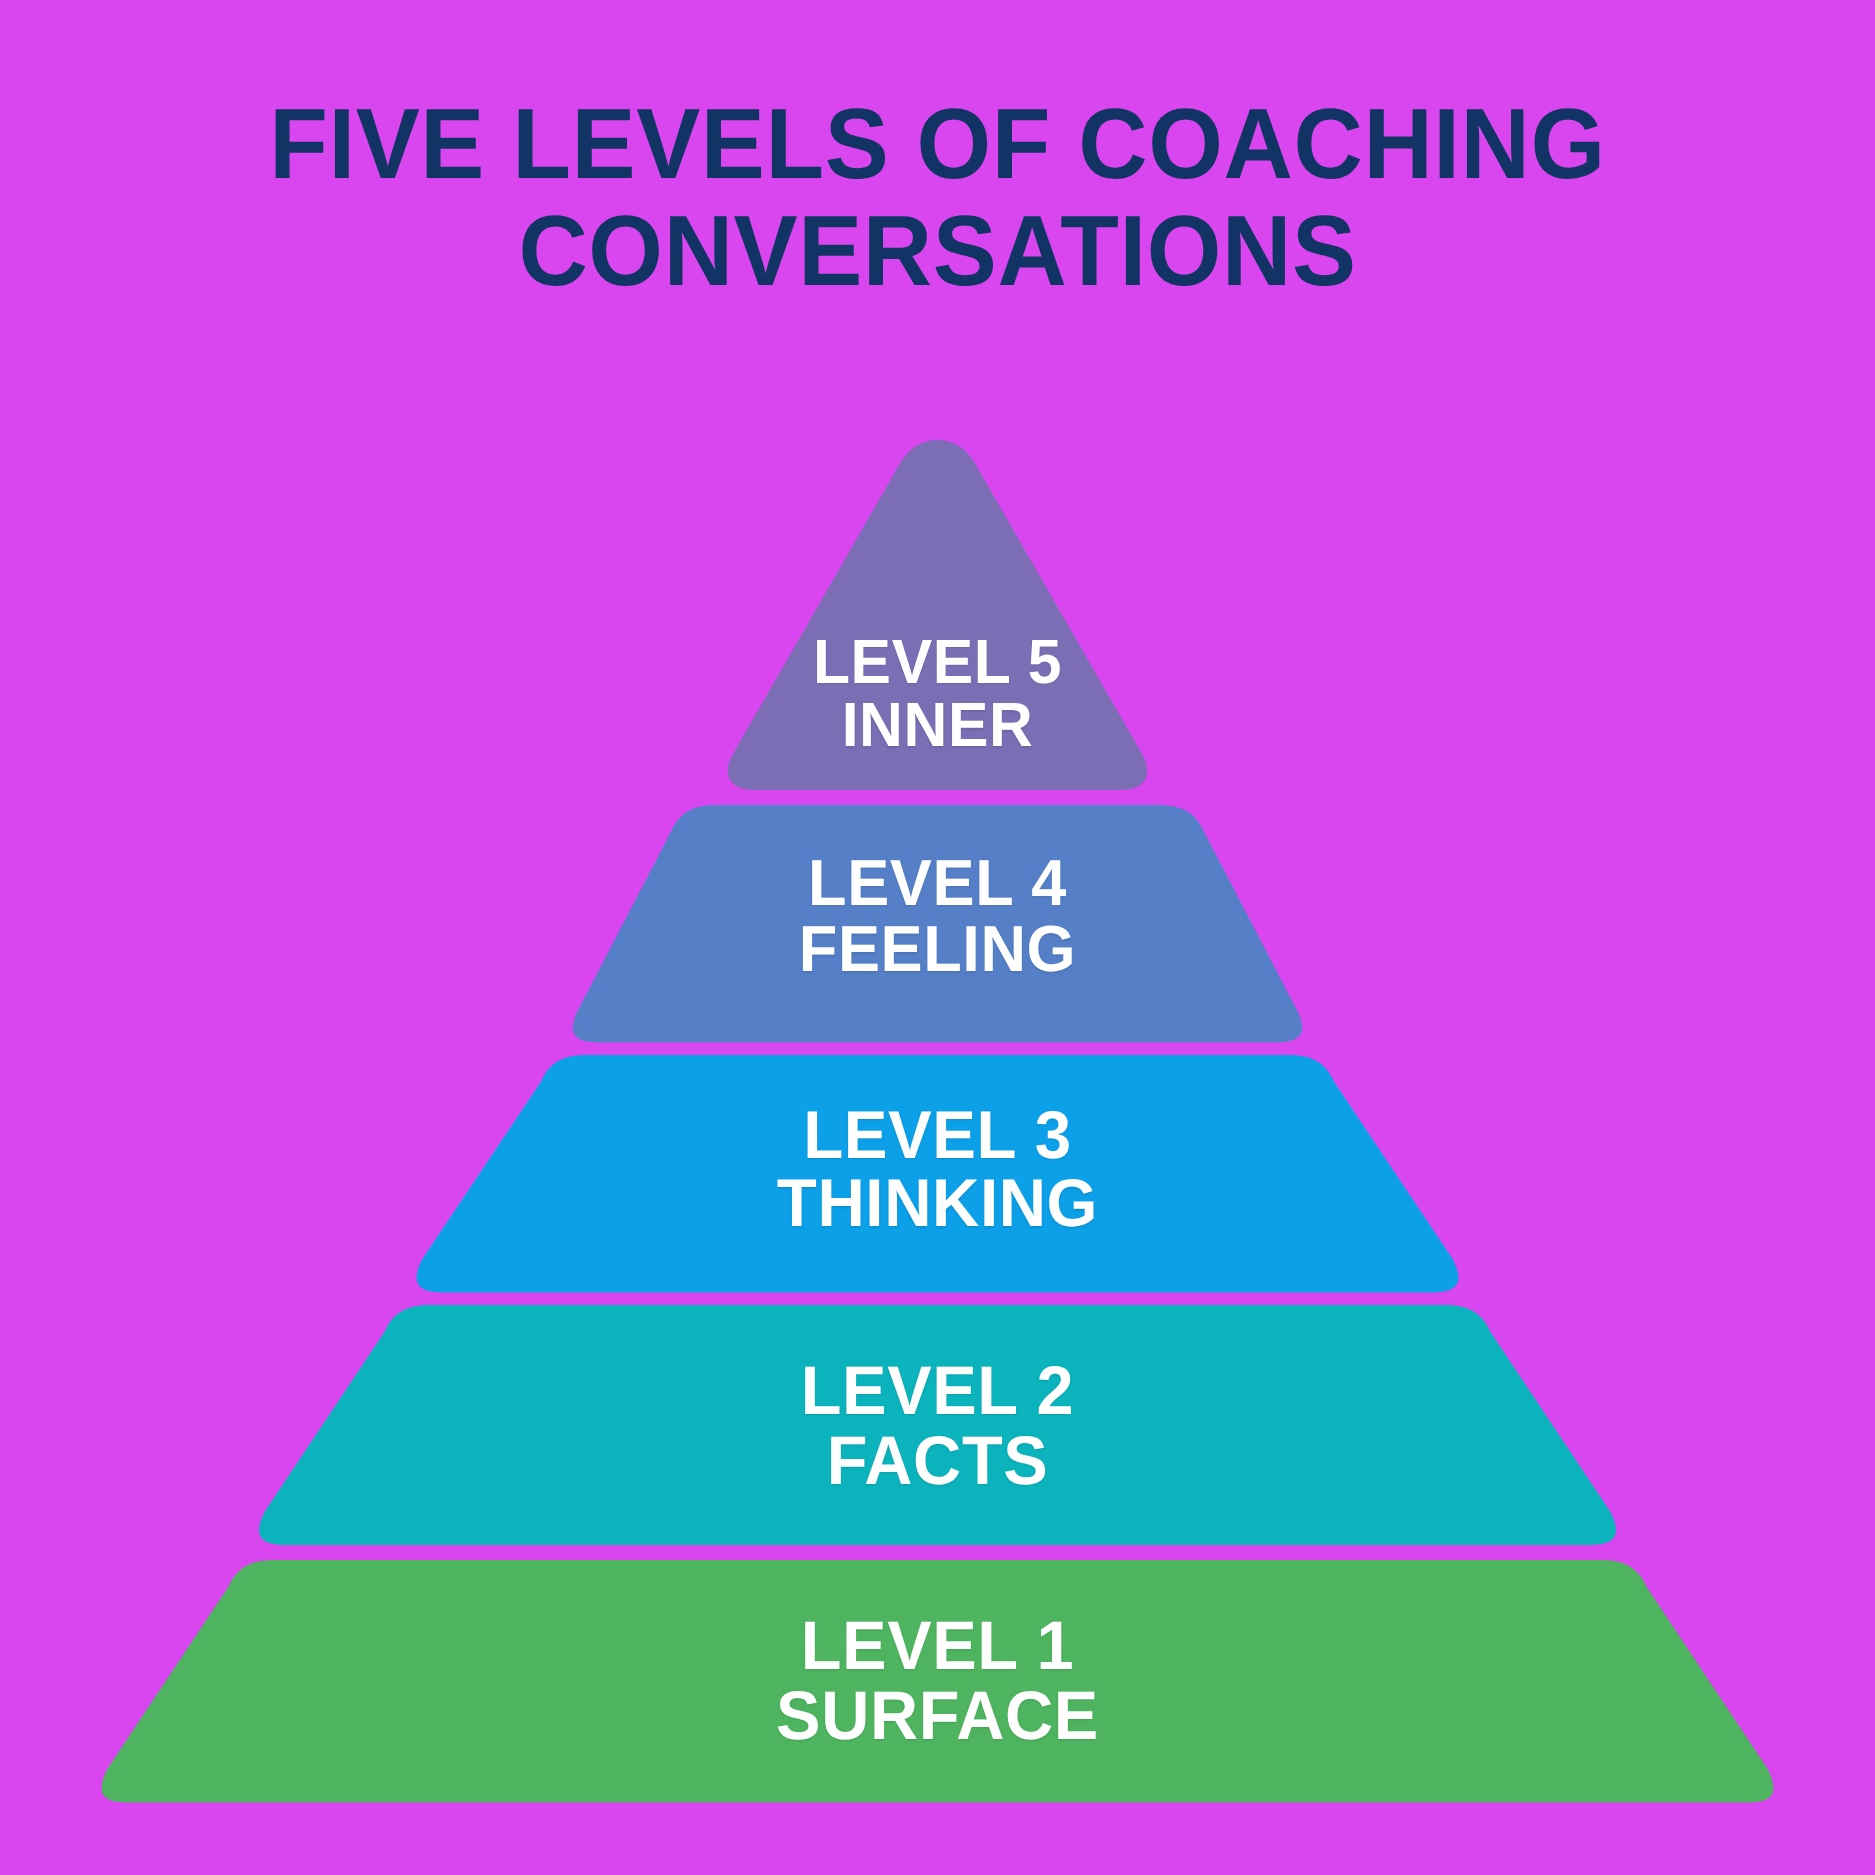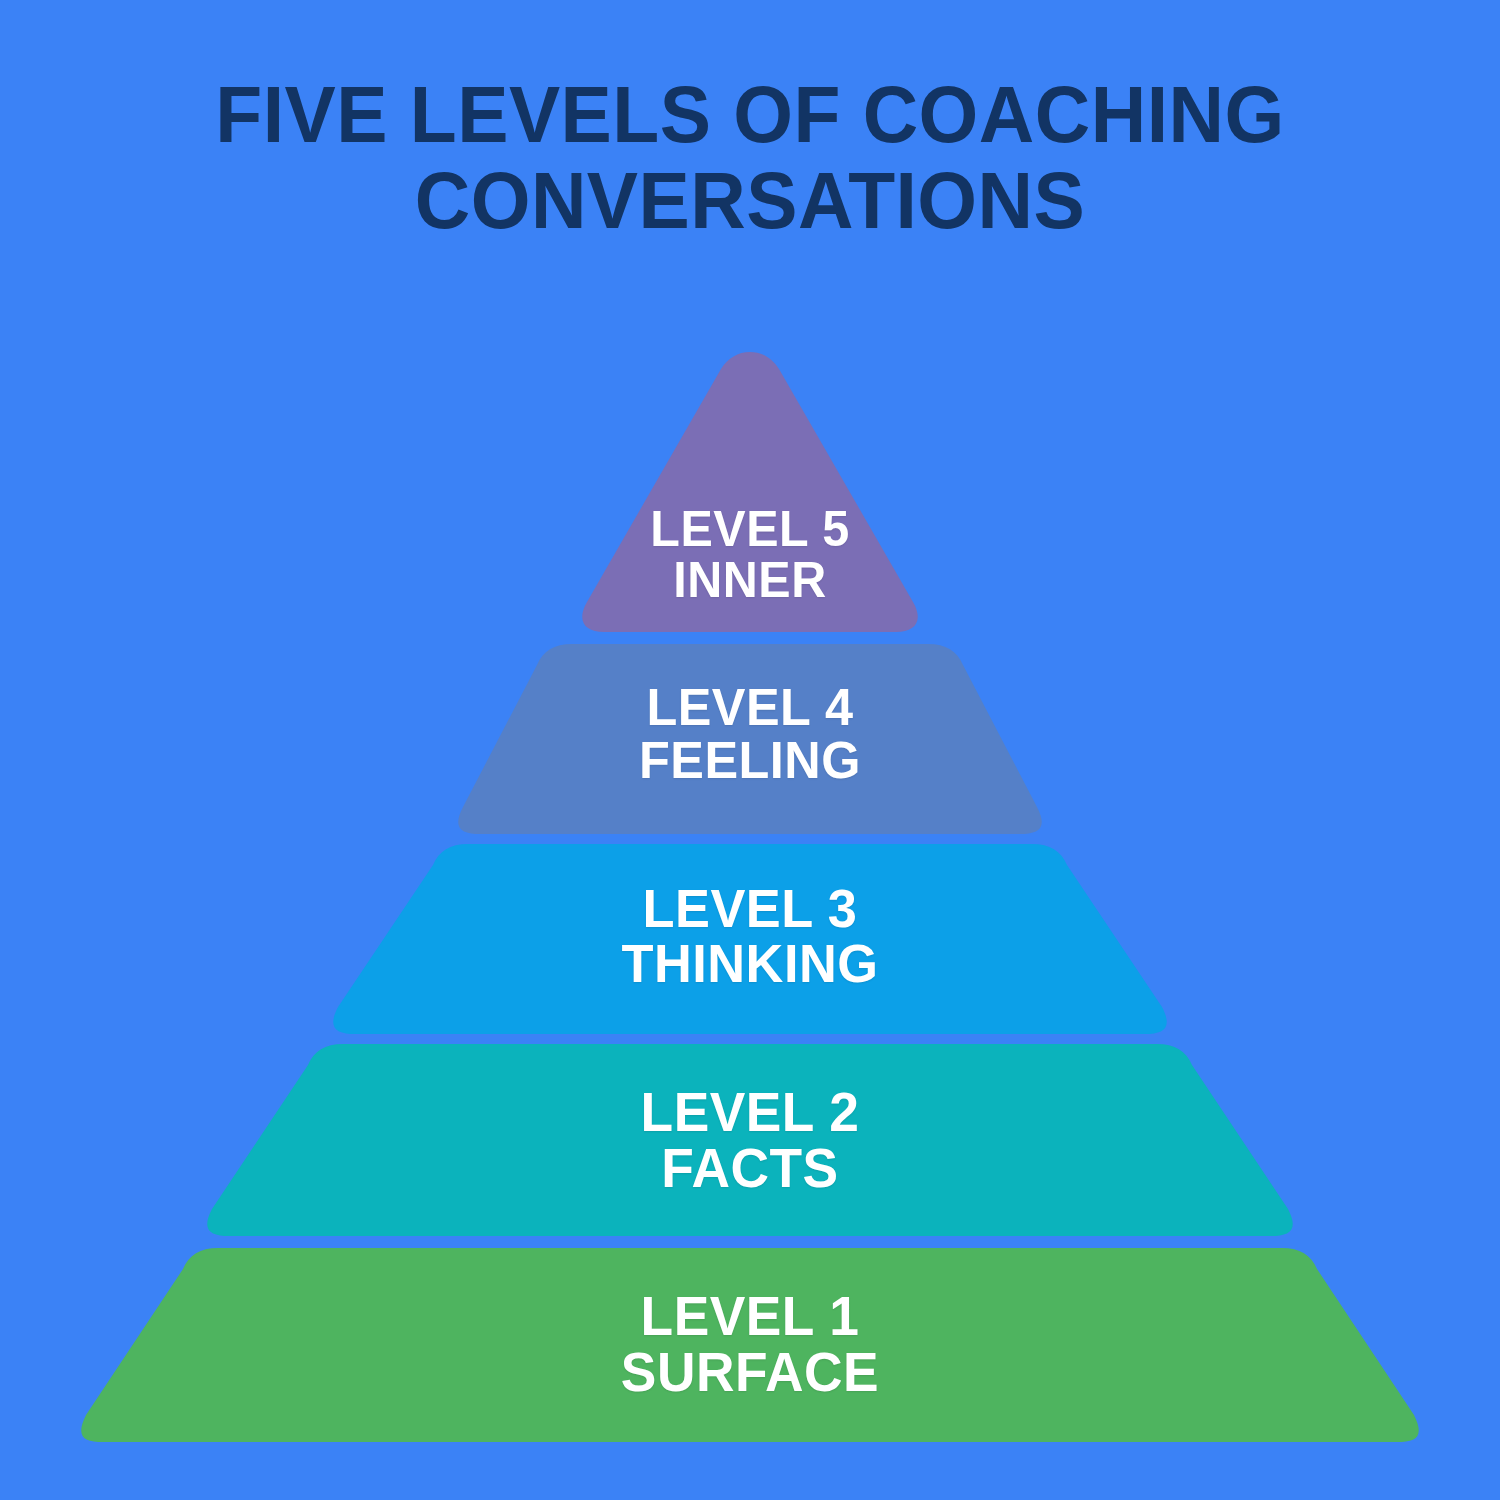--- a/index.html
+++ b/index.html
@@ -89,21 +89,21 @@
 
   #label-5 { top: 478px; font-size: 50px; }
   #label-4 { top: 655px; font-size: 52px; }
   #label-3 { top: 855px; font-size: 54px; }
   #label-2 { top: 1058px; font-size: 55px; }
   #label-1 { top: 1262px; font-size: 55px; }
 </style>
 </head>
 <body>
 
-<div id="canvas" style="background: #3b82f6;">
+<div id="canvas" style="background: #d946ef;">
 
   <div class="title-block" style="color: rgb(18, 52, 100);">
     <span class="title-line">FIVE LEVELS OF COACHING</span>
     <span class="title-line">CONVERSATIONS</span>
   </div>
 
   <div class="pyramid">
 
     <div class="tier" id="tier-5">
       <svg viewBox="0 0 1500 292" preserveAspectRatio="none">

